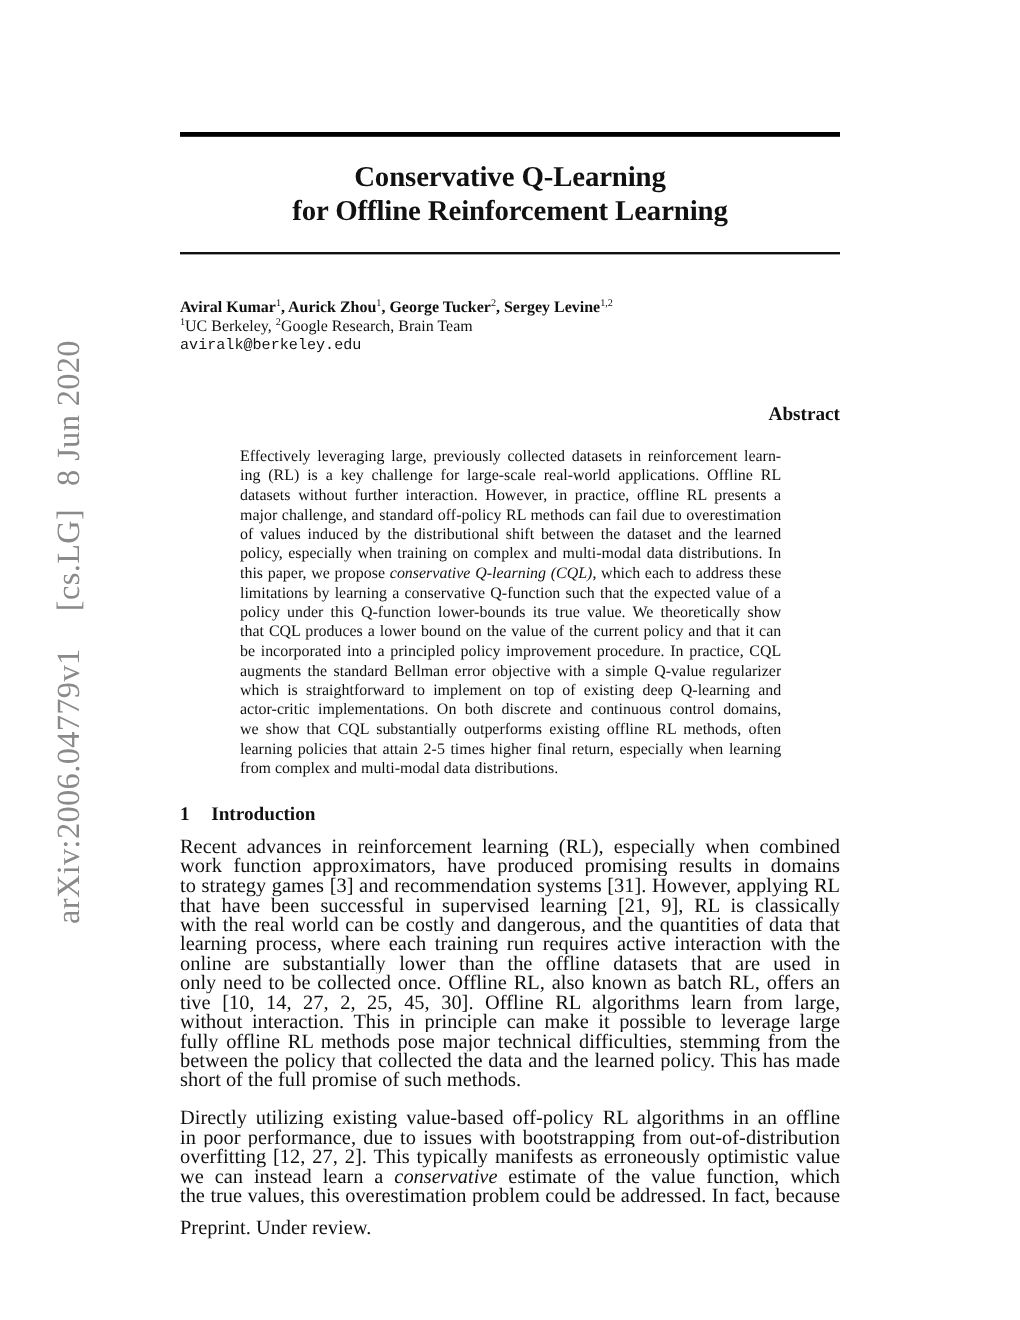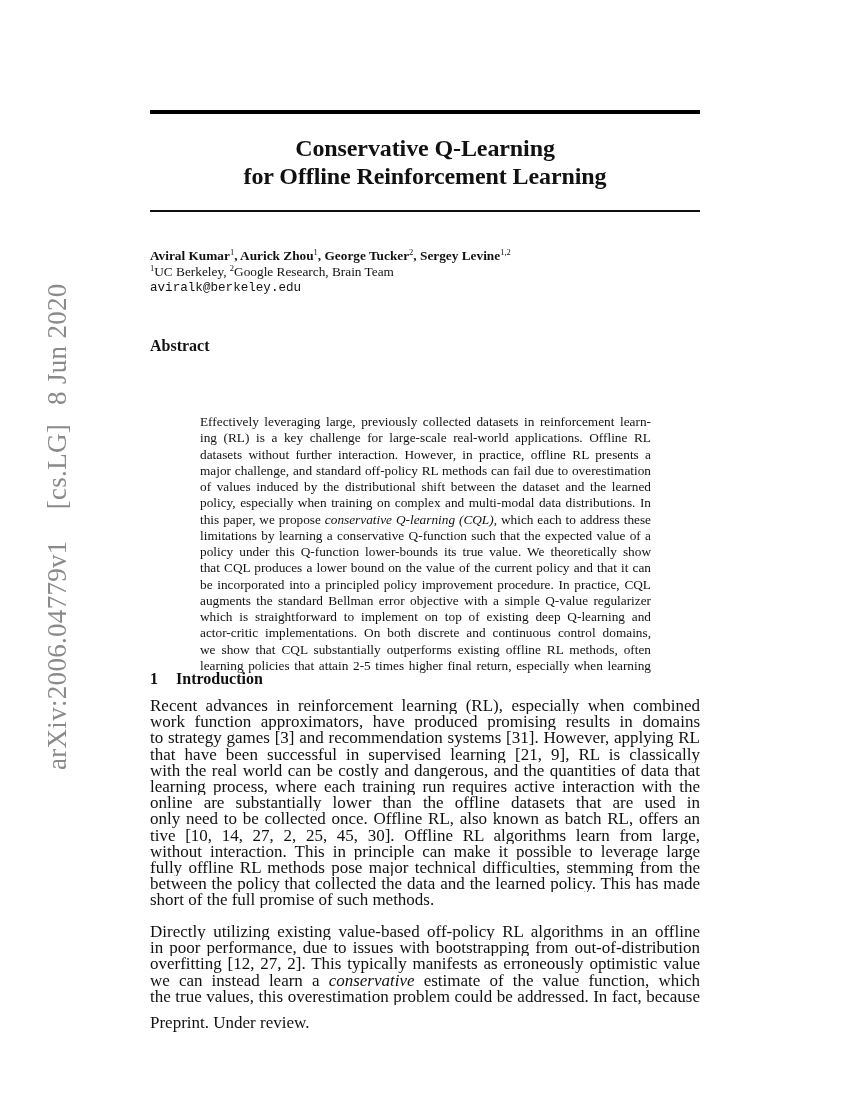--- a/index.html
+++ b/index.html
@@ -55,33 +55,32 @@
     .authors .names { font-weight: bold; }
     .authors sup { font-size: 8.5px; font-weight: normal; vertical-align: 5px; line-height: 0; }
     .authors .email {
       font-family: "Liberation Mono", "DejaVu Sans Mono", monospace;
       font-size: 12.6px;
     }
     .abstract-heading {
       position: absolute;
       left: 150px; top: 336px;
       width: 550px;
-      text-align: left;
+      text-align: right;
       font-weight: bold;
       font-size: 16px;
       line-height: 20px;
       margin: 0;
     }
     .abstract {
       position: absolute;
       left: 200px; top: 372px;
       width: 451px;
       font-size: 13.3px;
       line-height: 16.25px;
-      margin-top: 42px;
     }
     .line {
       display: block;
       text-align: justify;
       text-align-last: justify;
       white-space: nowrap;
       height: 16.25px;
     }
     .line.last {
       text-align-last: left;
@@ -173,20 +172,21 @@
     <span class="line"><span>this paper, we propose </span><em>conservative Q-learning (CQL)</em><span>, which each to address these</span></span>
     <span class="line">limitations by learning a conservative Q-function such that the expected value of a</span>
     <span class="line">policy under this Q-function lower-bounds its true value. We theoretically show</span>
     <span class="line">that CQL produces a lower bound on the value of the current policy and that it can</span>
     <span class="line">be incorporated into a principled policy improvement procedure. In practice, CQL</span>
     <span class="line">augments the standard Bellman error objective with a simple Q-value regularizer</span>
     <span class="line">which is straightforward to implement on top of existing deep Q-learning and</span>
     <span class="line">actor-critic implementations. On both discrete and continuous control domains,</span>
     <span class="line">we show that CQL substantially outperforms existing offline RL methods, often</span>
     <span class="line">learning policies that attain 2-5 times higher final return, especially when learning</span>
+    <span class="line last">from complex and multi-modal data distributions.</span>
   </div>
 
   <h2 class="section-heading">
     <span class="num">1</span><span>Introduction</span>
   </h2>
 
   <div class="body-text para1">
     <span class="line">Recent advances in reinforcement learning (RL), especially when combined with expressive deep net-</span>
     <span class="line">work function approximators, have produced promising results in domains ranging from robotics [26]</span>
     <span class="line">to strategy games [3] and recommendation systems [31].  However, applying RL to real-world</span>

